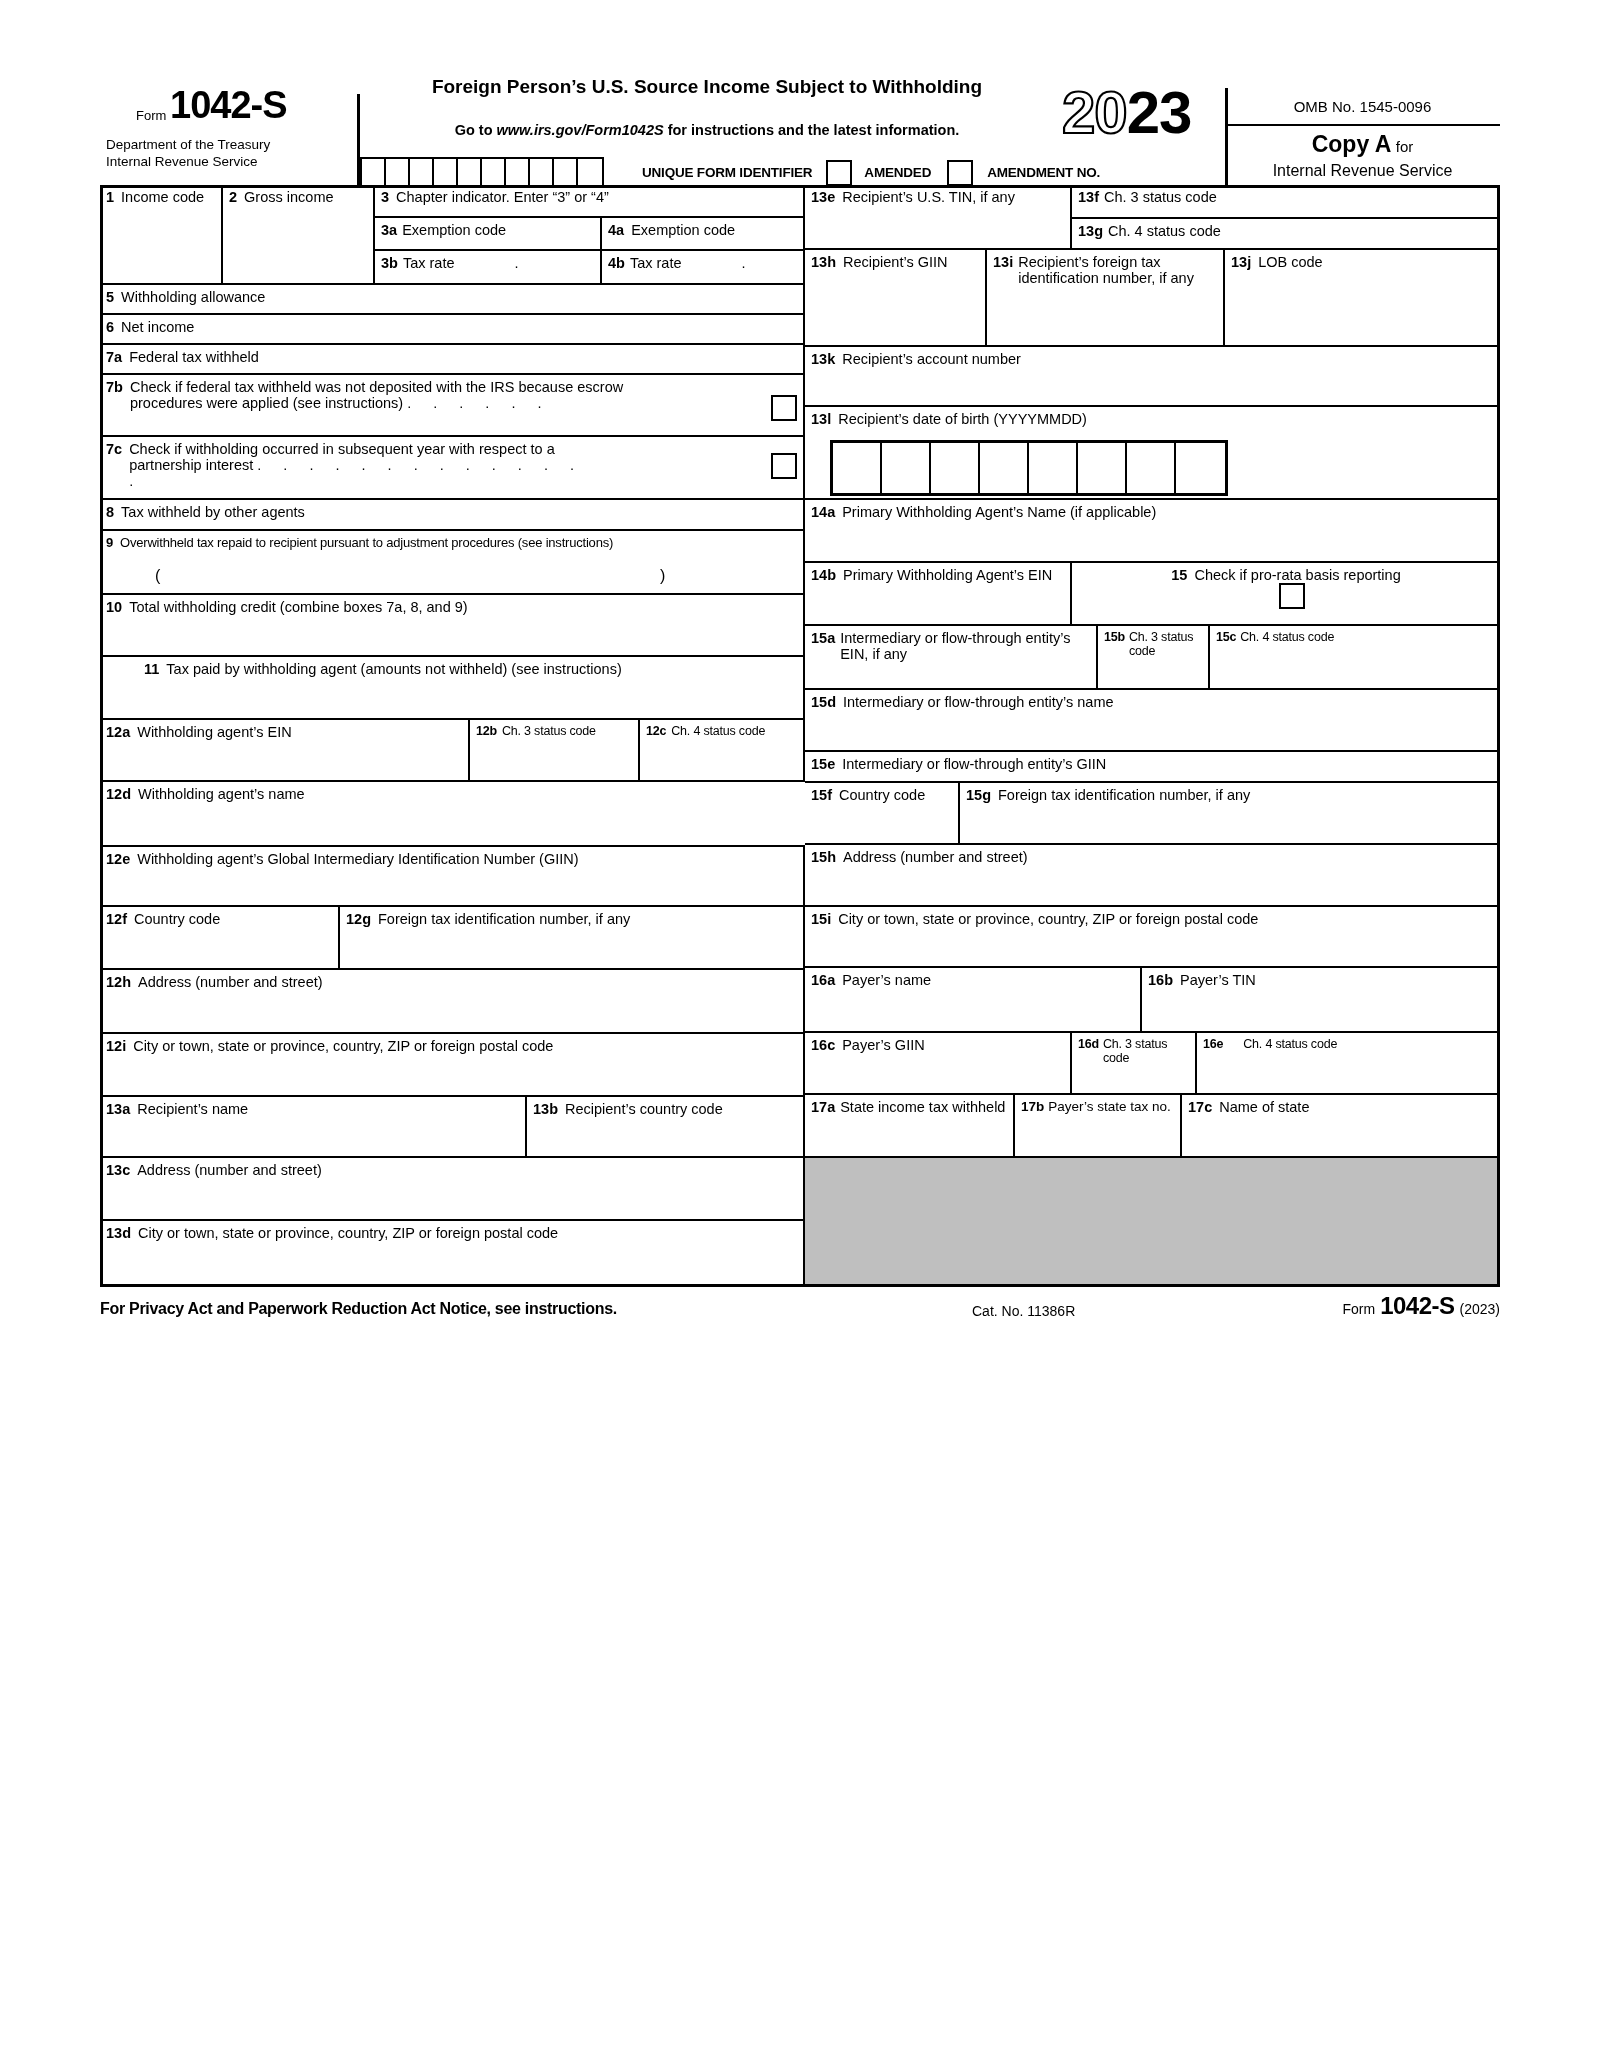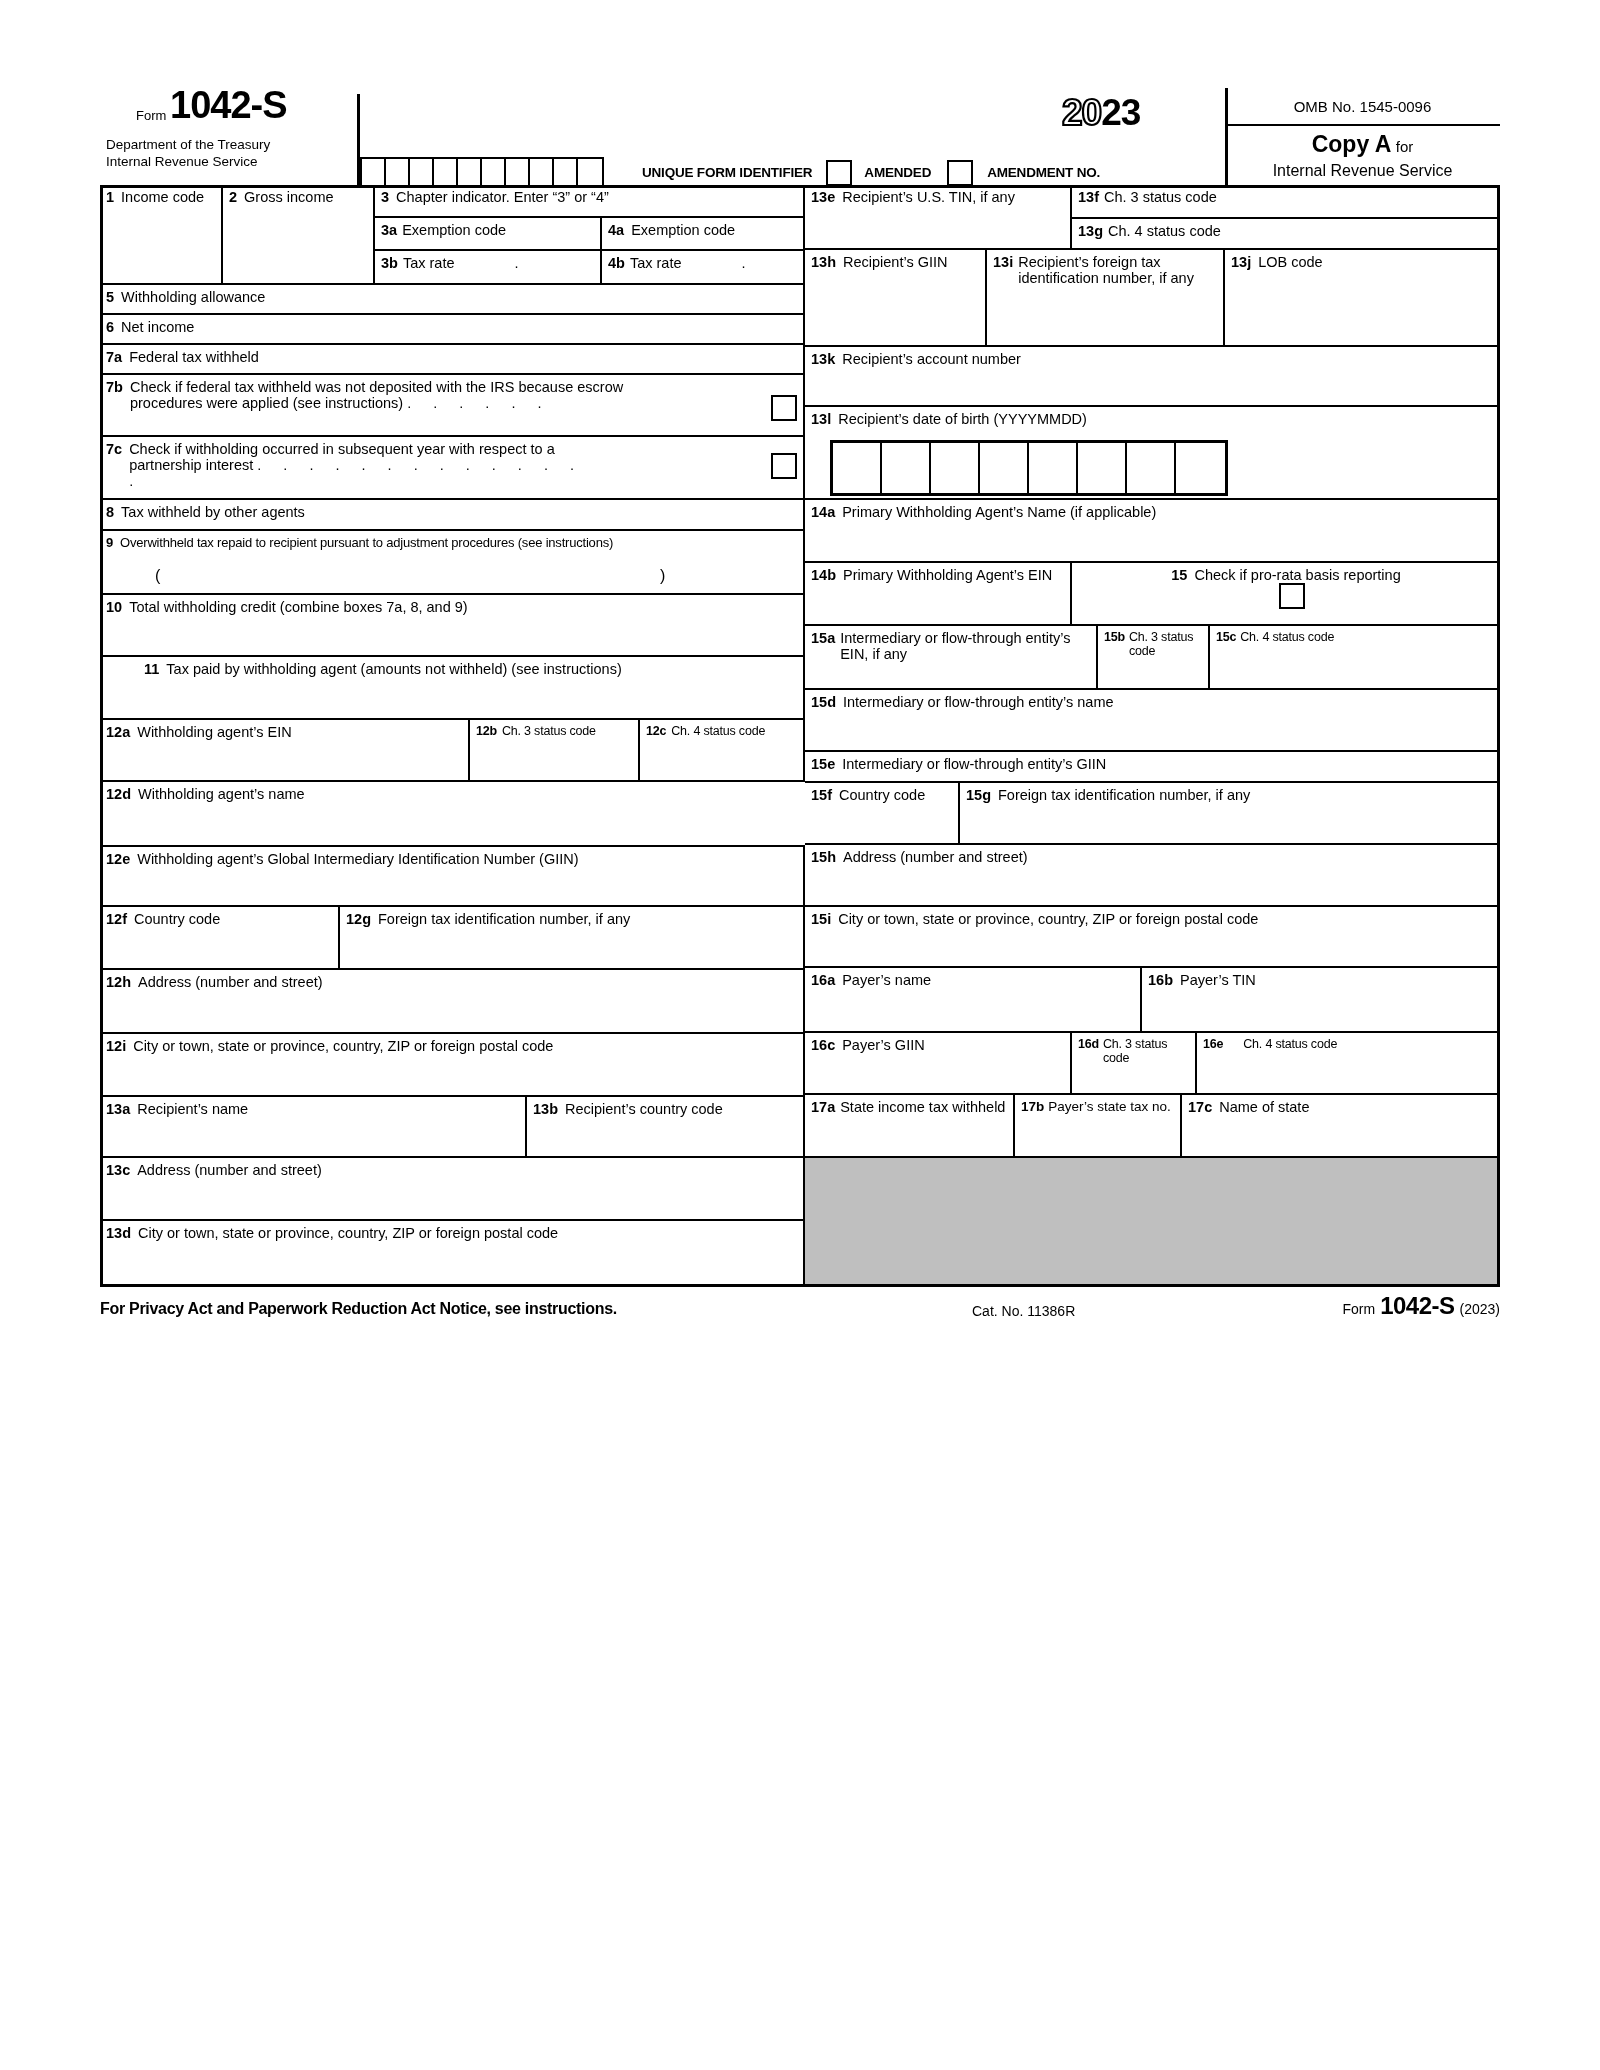--- a/index.html
+++ b/index.html
@@ -10,21 +10,21 @@
   
   .vline{position:absolute;width:2.5px;background:#000;}
   .hline{position:absolute;height:2px;background:#000;}
   .form-word{font-size:13px;}
   .form-big{font-size:38px;font-weight:bold;letter-spacing:-1px;line-height:1;}
   .dept{font-size:13.5px;line-height:17px;}
   .title{font-size:19px;font-weight:bold;}
   .goto{font-size:14.5px;font-weight:bold;}
   .goto i{font-style:italic;}
   .hdr-caps{font-size:13.5px;font-weight:bold;letter-spacing:-0.2px;line-height:28px;white-space:nowrap;}
-  .year{font-size:37px;font-weight:bold;line-height:45px;letter-spacing:-1px;white-space:nowrap;}
+  .year{font-size:60px;font-weight:bold;line-height:45px;letter-spacing:-1px;white-space:nowrap;}
   .year .out{color:#fff;-webkit-text-stroke:2.2px #000;}
   .omb{font-size:15px;text-align:center;width:275px;}
   .copyA{font-size:23px;font-weight:bold;}
   .copyFor{font-size:15px;font-weight:normal;}
   .copy2{font-size:16px;text-align:center;width:275px;}
   
   .boxrow{display:flex;border:2.5px solid #000;background:#fff;}
   .boxrow>div{border-right:2px solid #000;}
   .boxrow>div:last-child{border-right:none;}
   .ufibox{width:24px;height:28px;box-sizing:border-box;}
@@ -63,20 +63,28 @@
 <div class="form">
 
   <div class="abs" style="left:36px;top:46px;"><span class="form-word">Form</span></div>
   <div class="abs form-big" style="left:70px;top:26px;">1042-S</div>
   <div class="abs dept" style="left:6px;top:76px;">
     <div>Department of the Treasury</div>
     <div>Internal Revenue Service</div>
   </div>
   <div class="vline" style="left:257px;top:34px;height:91px;"></div>
 
+  <div class="abs" style="left:257px;top:16px;width:700px;text-align:center;">
+    <div class="title">Foreign Person’s U.S. Source Income Subject to Withholding</div>
+    <div class="goto" style="margin-top:24px;">
+      <span>Go to</span>
+      <i>www.irs.gov/Form1042S</i>
+      <span>for instructions and the latest information.</span>
+    </div>
+  </div>
 
   <div class="abs" style="left:260px;top:97px;display:flex;align-items:center;">
     <div class="boxrow">
       <div class="ufibox"></div>
       <div class="ufibox"></div>
       <div class="ufibox"></div>
       <div class="ufibox"></div>
       <div class="ufibox"></div>
       <div class="ufibox"></div>
       <div class="ufibox"></div>

